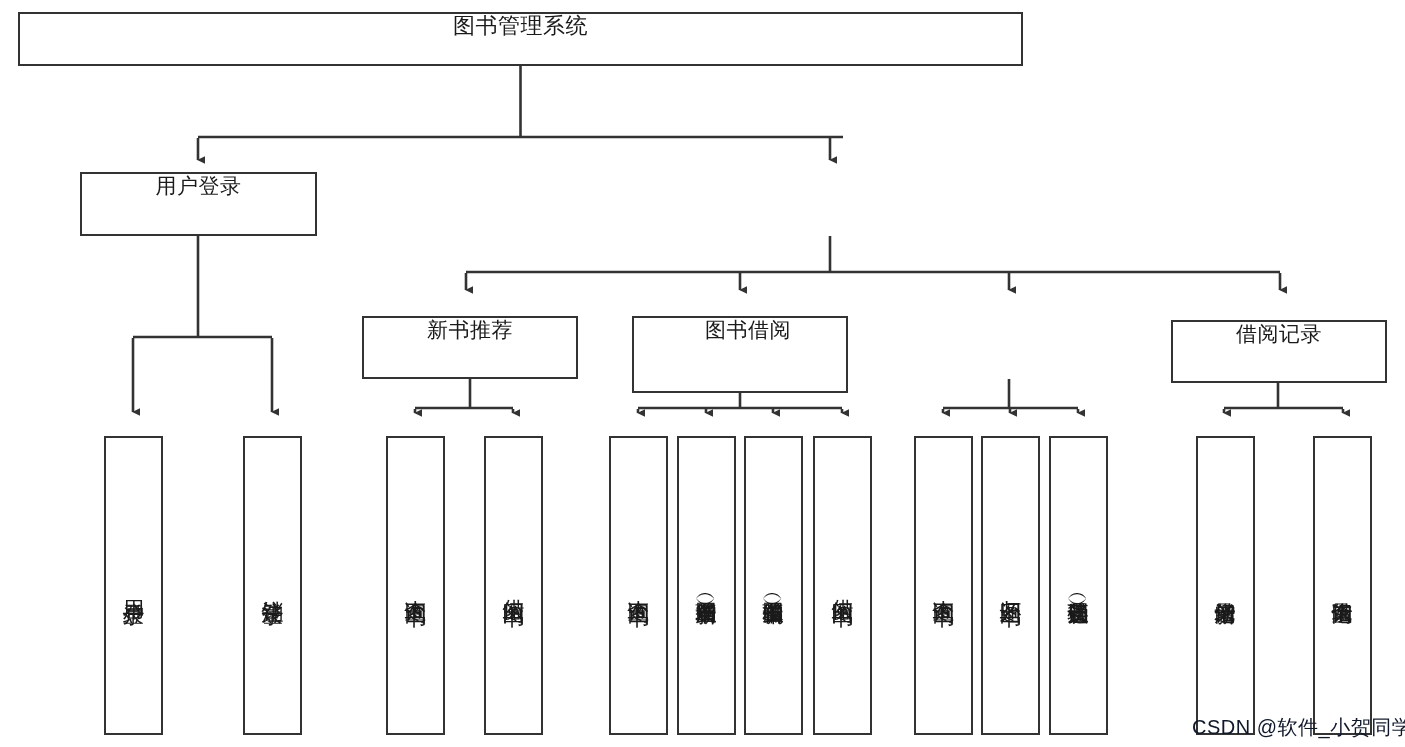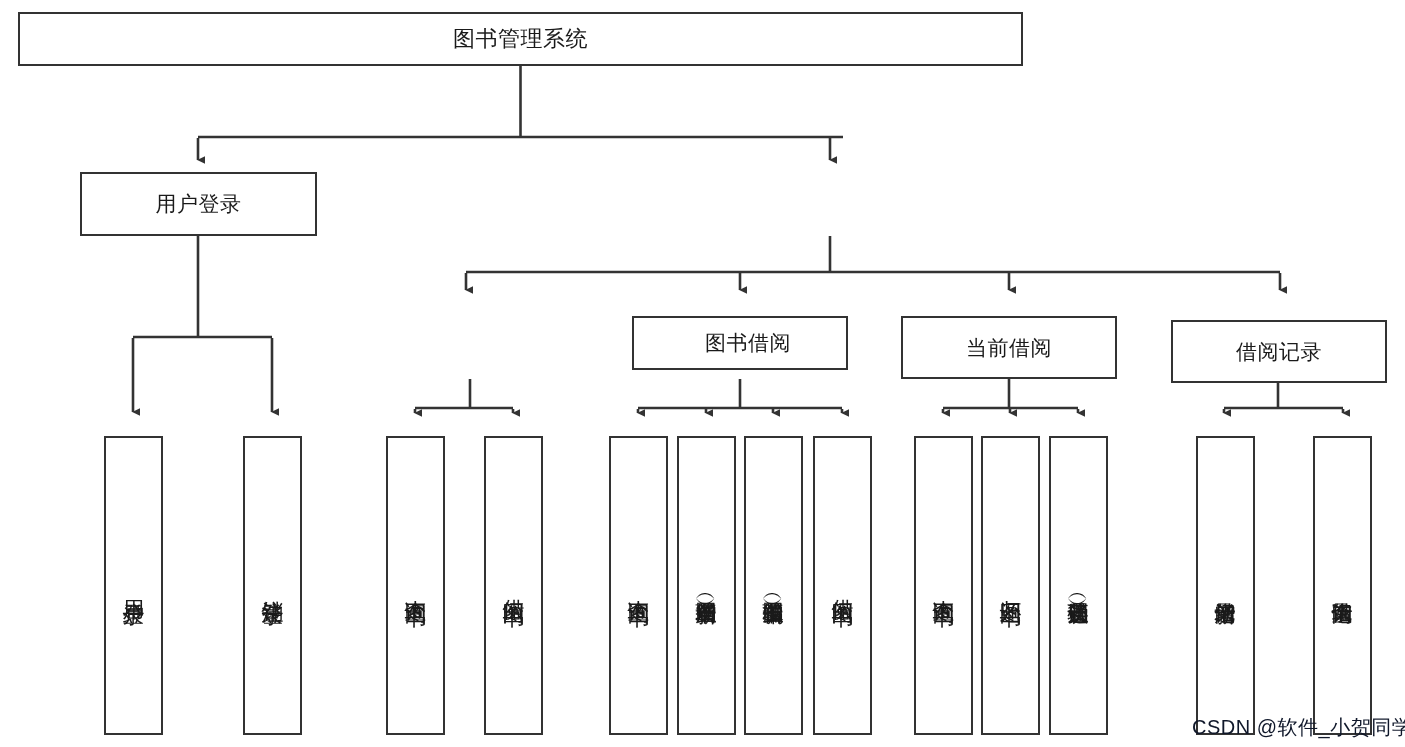--- a/index.html
+++ b/index.html
@@ -25,21 +25,20 @@
     width: 1405px;
     height: 747px;
     pointer-events: none;
   }
   .node {
     position: absolute;
     box-sizing: border-box;
     background: #ffffff;
     border: 2px solid #333333;
     display: flex;
-    align-items: center;
     justify-content: center;
     color: #1a1a1a;
     z-index: 2;
   }
   .node .lbl {
     display: block;
     text-align: center;
     line-height: 1.12;
     letter-spacing: 0.5px;
   }
@@ -135,28 +134,28 @@
 
   <div class="node horiz root" style="left:18px; top:12px; width:1005px; height:54px;">
     <span class="lbl">图书管理系统</span>
   </div>
 
   <div class="node horiz" style="left:80px; top:172px; width:237px; height:64px;">
     <span class="lbl">用户登录</span>
   </div>
 
 
-
-  <div class="node horiz" style="left:632px; top:316px; width:216px; height:54px;padding-left:16px;">
+  <div class="node horiz" style="left:362px; top:316px; width:216px; height:63px;">
+    <span class="lbl">新书推荐</span>
+  </div>
+
+  <div class="node horiz" style="left:632px; top:316px; width:216px; height:77px;padding-left:16px;">
     <span class="lbl">图书借阅</span>
   </div>
 
-  <div class="node horiz" style="left:901px; top:316px; width:216px; height:63px;">
-    <span class="lbl">当前借阅</span>
-  </div>
 
   <div class="node horiz" style="left:1171px; top:320px; width:216px; height:63px;">
     <span class="lbl">借阅记录</span>
   </div>
 
   <div class="node vert" style="left:104px; top:436px; width:59px; height:299px;">
     <span class="lbl">用户登录</span>
   </div>
 
   <div class="node vert" style="left:243px; top:436px; width:59px; height:299px;">

